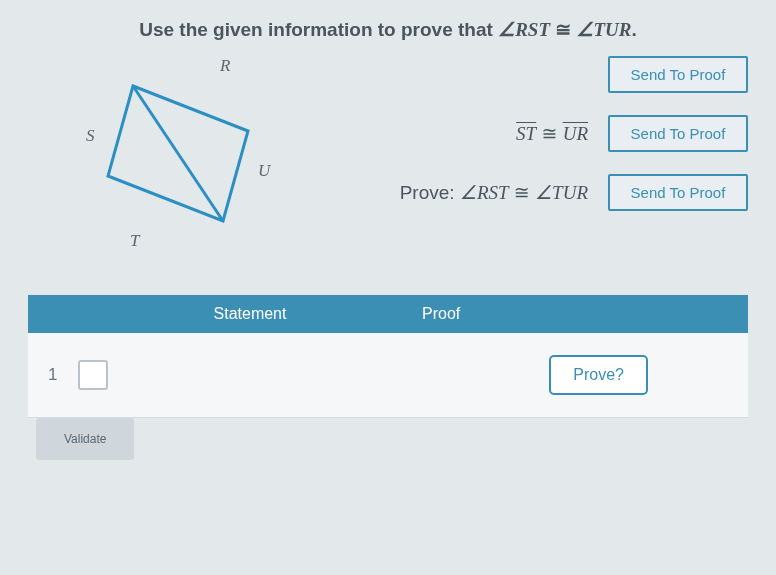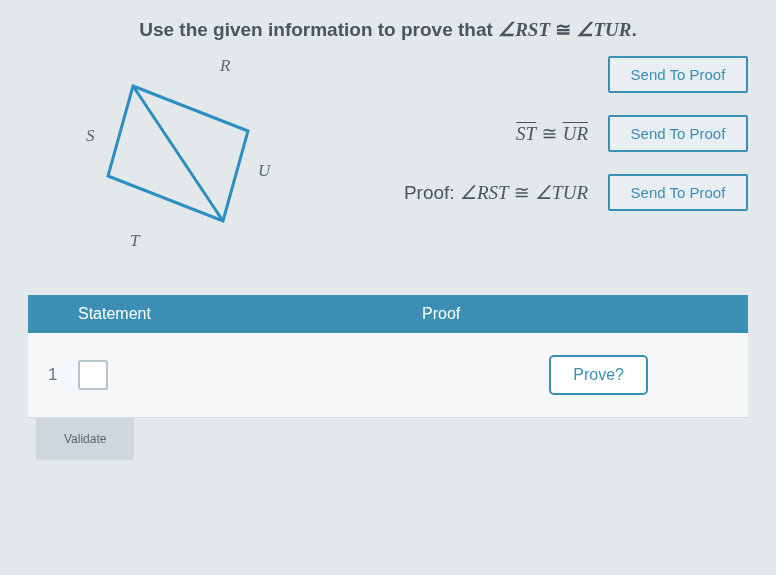--- a/index.html
+++ b/index.html
@@ -65,21 +65,21 @@
   .proof-table {
     margin-top: 10px;
   }
   .proof-header {
     background: #3b8fb5;
     color: #fff;
     display: flex;
     padding: 10px 20px;
     font-size: 16px;
   }
-  .proof-header .col-statement { flex: 0 0 55%; padding-left: 30px; }
+  .proof-header .col-statement { flex: 0 0 55%; padding-left: 30px; text-align: center; }
   .proof-header .col-reason { flex: 1; }
   .proof-row {
     background: #f5f7f8;
     display: flex;
     align-items: center;
     padding: 22px 20px;
     border-bottom: 1px solid #d5dce0;
   }
   .row-num {
     font-size: 17px;
@@ -151,21 +151,21 @@
       <div class="given-text">
         <span class="overline">ST</span>
         <span>≅</span>
         <span class="overline">UR</span>
       </div>
       <button class="send-btn">Send To Proof</button>
     </div>
 
     <div class="given-row">
       <div class="given-text">
-        <span>Proof:</span>
+        <span>Prove:</span>
         <span class="italic-serif">∠RST</span>
         <span>≅</span>
         <span class="italic-serif">∠TUR</span>
       </div>
       <button class="send-btn">Send To Proof</button>
     </div>
   </div>
 </div>
 
 <div class="proof-table">

